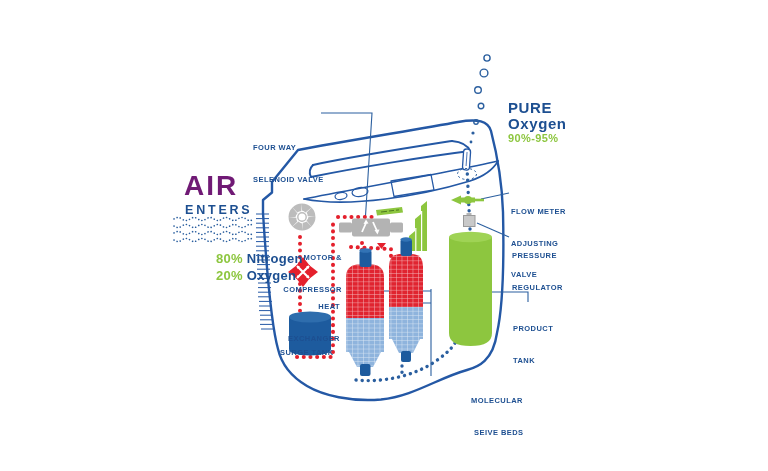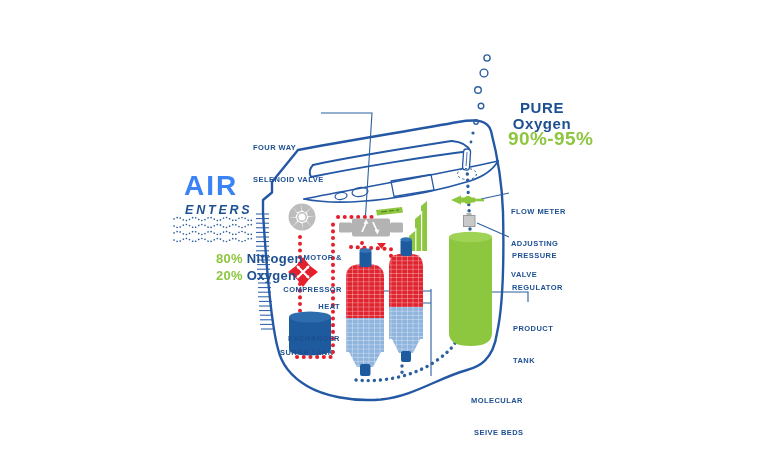--- a/index.html
+++ b/index.html
@@ -3,29 +3,29 @@
 <meta charset="utf-8">
 <style>
   html,body{margin:0;padding:0;background:#ffffff;}
   #stage{position:relative;width:768px;height:471px;background:#ffffff;overflow:hidden;
          font-family:"Liberation Sans",sans-serif;}
   svg{position:absolute;left:0;top:0;}
   .lbl{position:absolute;font-weight:bold;font-size:7.5px;line-height:10.5px;
        letter-spacing:.45px;color:#1d4f91;white-space:pre;}
   .ctr{text-align:right;}
   .big-air{position:absolute;left:184px;top:170px;font-size:28px;font-weight:bold;
-           letter-spacing:2px;color:#3b82f6;}
+           letter-spacing:2px;color:#701a75;}
   .enters{position:absolute;left:185px;top:203px;font-size:12.5px;font-weight:bold;
-          letter-spacing:2.8px;color:#1d4f91;font-style:italic;}
+          letter-spacing:2.8px;color:#1d4f91;}
   .comp{position:absolute;font-size:13px;font-weight:bold;letter-spacing:.3px;color:#1d4f91;margin-left:36px;}
   .comp .pct{color:#8dc63f;}
-  .pure{position:absolute;left:508px;top:100px;width:68px;text-align:center;
+  .pure{position:absolute;left:508px;top:100px;width:68px;text-align:left;
         font-weight:bold;color:#1d4f91;}
   .pure .l1,.pure .l2{font-size:15px;line-height:15.5px;letter-spacing:.6px;}
-  .pure .l3{font-size:19px;line-height:15px;letter-spacing:.4px;color:#8dc63f;}
+  .pure .l3{font-size:11px;line-height:15px;letter-spacing:.4px;color:#8dc63f;}
 </style>
 </head>
 <body>
 
 <div id="stage">
 
 <svg width="768" height="471" viewBox="0 0 768 471">
   <defs>
     <pattern id="grid" width="5.5" height="4.2" patternUnits="userSpaceOnUse">
       <path d="M0,0 H5.5 M0,0 V4.2" stroke="#ffffff" stroke-width="0.9" opacity="0.7" fill="none"></path>

